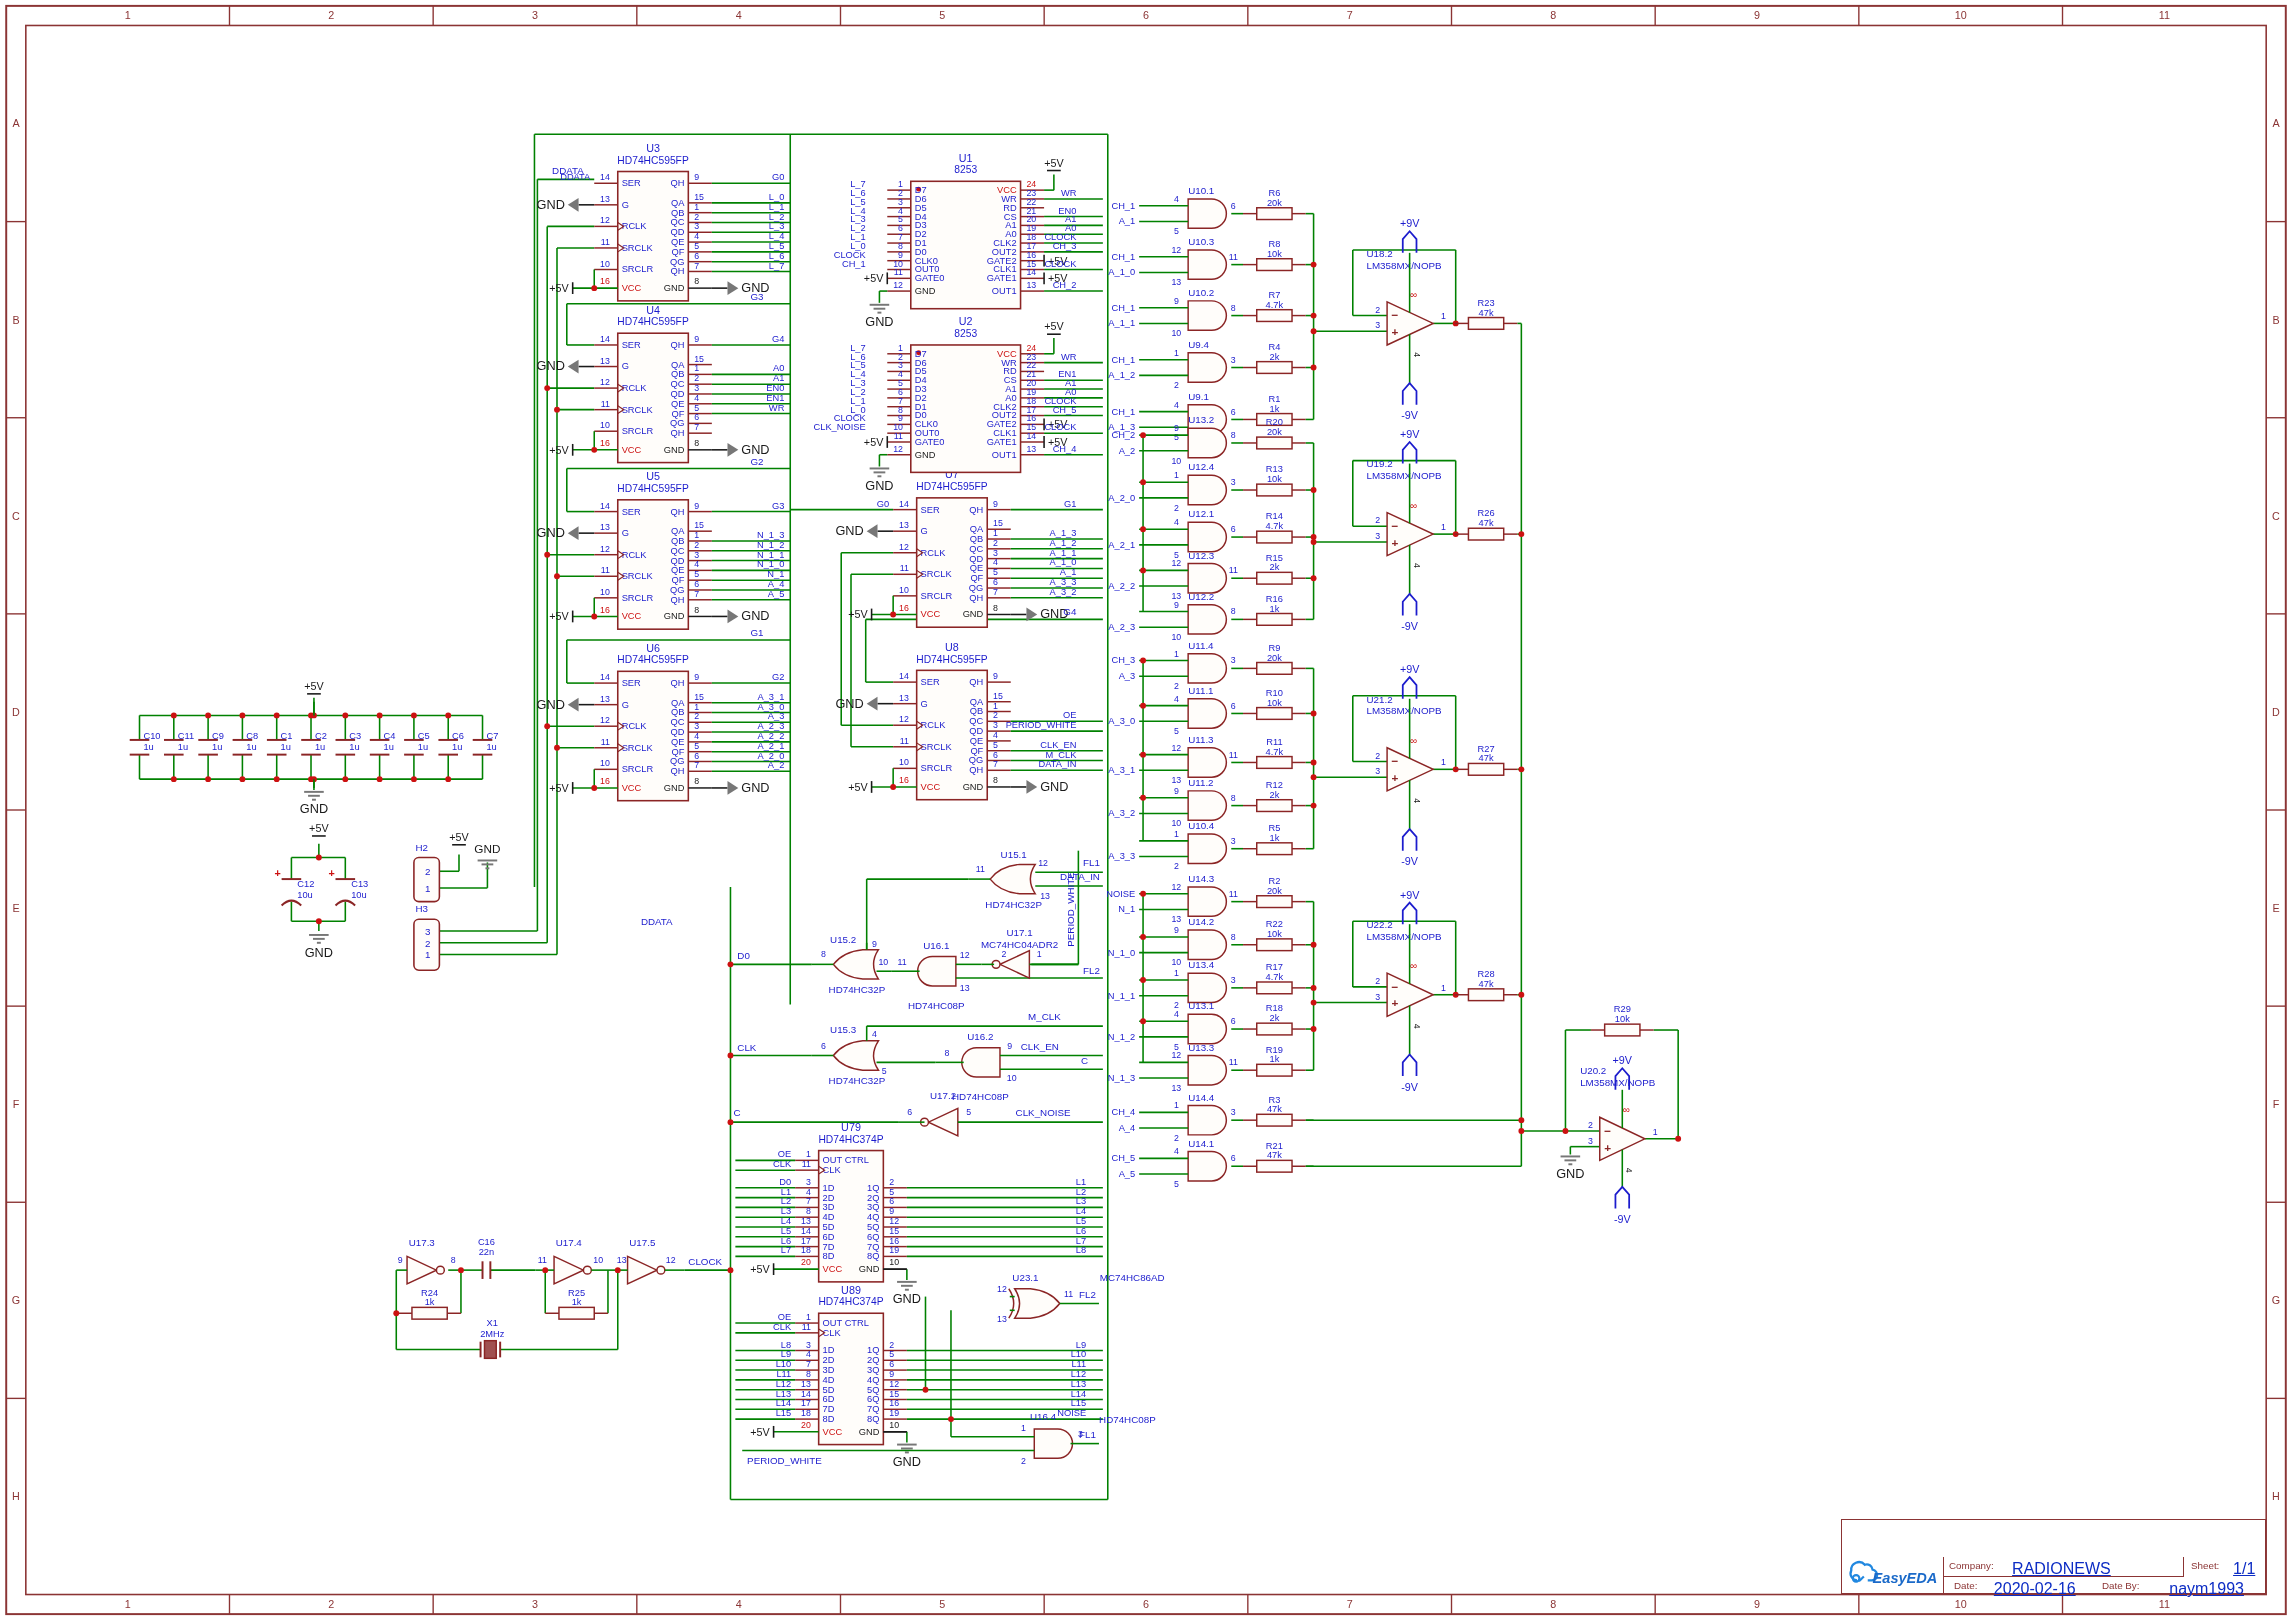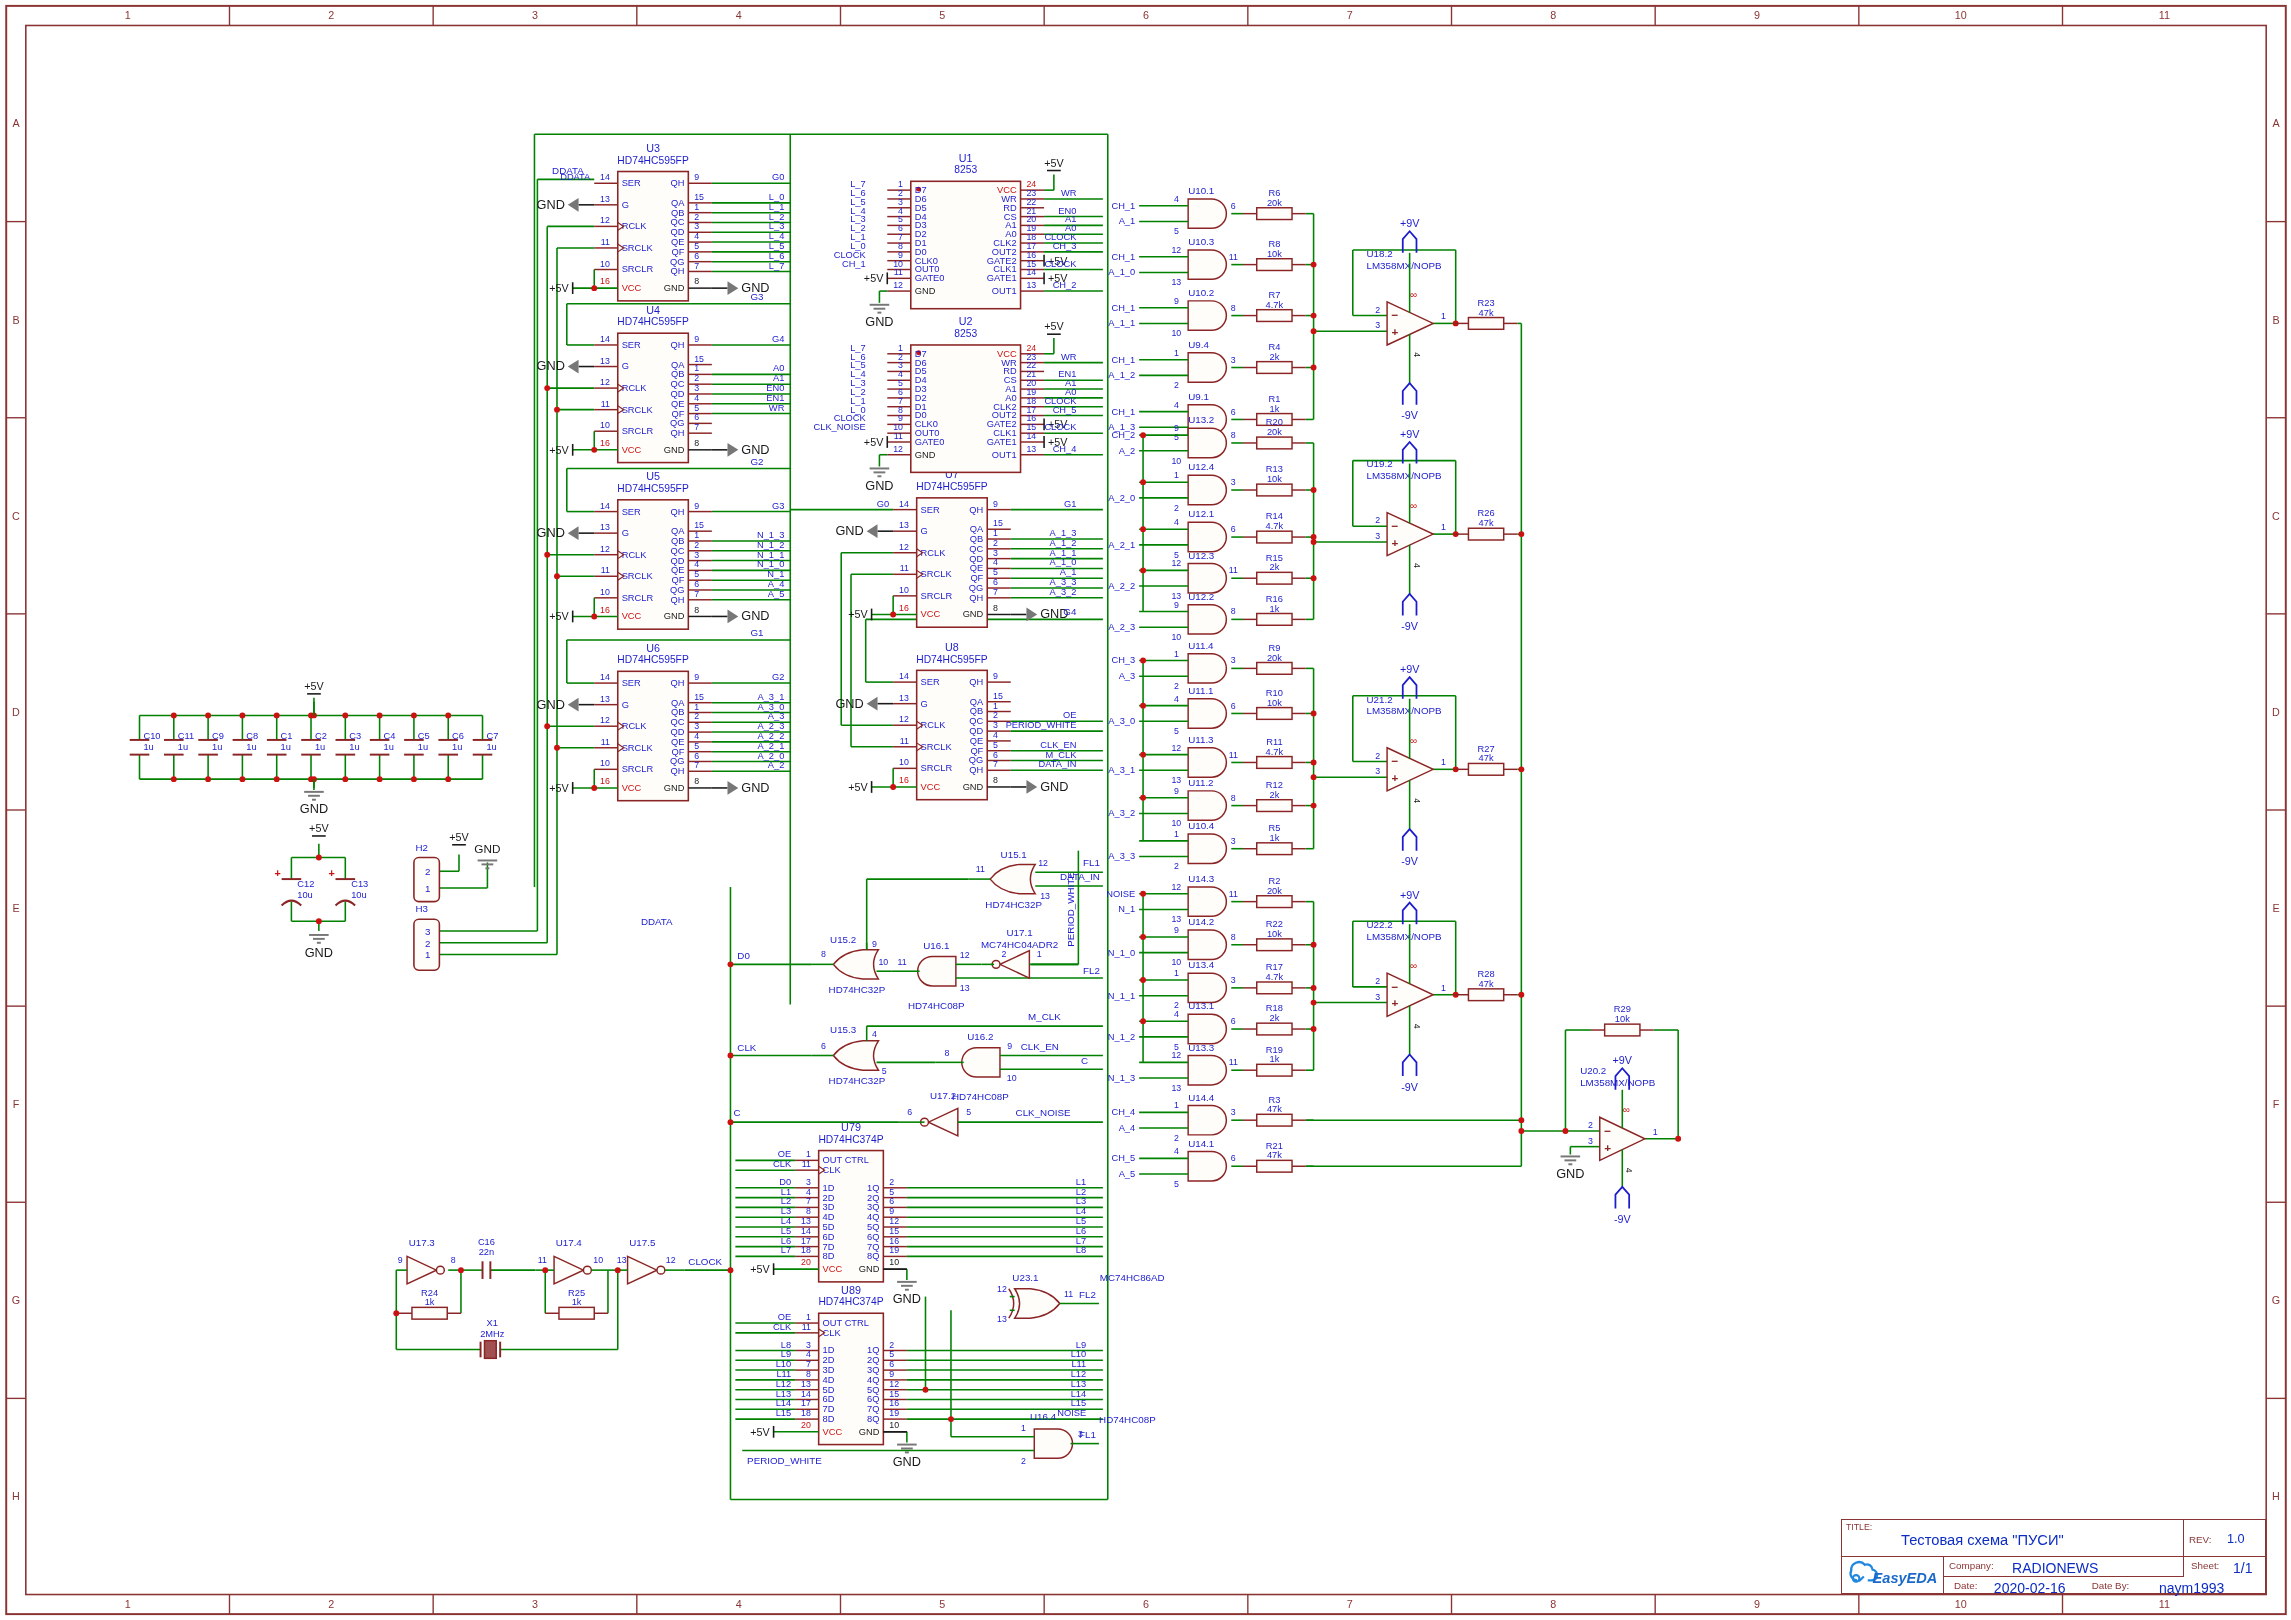--- a/index.html
+++ b/index.html
@@ -13,21 +13,21 @@
   .tb-title-label{position:absolute;left:3.9px;top:2px;font-size:8.8px;}
   .tb-title{position:absolute;left:59px;top:11.8px;font-size:14.7px;color:#0c2cc4;}
   .tb-revcell{position:absolute;right:0;top:0;width:82px;height:37px;border-left:1.5px solid #8b3434;box-sizing:border-box;}
   .tb-rev-label{position:absolute;left:4.9px;top:13.7px;}
   .tb-rev{position:absolute;left:43px;top:11.8px;font-size:12.7px;color:#0c2cc4;}
   .tb-logo{position:absolute;left:0;top:37px;width:102px;height:36px;border-right:1.5px solid #8b3434;box-sizing:border-box;text-align:center;}
   .tb-company-row{position:absolute;left:102px;top:37px;right:82px;height:19.6px;border-bottom:1.5px solid #8b3434;box-sizing:border-box;}
   .tb-date-row{position:absolute;left:102px;top:57px;right:0;height:18.6px;}
   .tb-sheetcell{position:absolute;right:0;top:37px;width:82px;height:19.6px;border-left:1.5px solid #8b3434;box-sizing:border-box;}
   .lbl{color:#8b3434;}
-  .val{color:#0c2cc4;font-size:14px;}
+  .val{color:#0c2cc4;font-size:16px;text-decoration:underline;}
   .tb-company-row span, .tb-date-row span, .tb-sheetcell span{display:inline-block;vertical-align:top;padding-top:2.9px;}
 </style>
 </head>
 <body>
 
 <div class="canvas">
   <svg id="sch" width="2292" height="1620" viewBox="0 0 2338 1653">
       <g>
         <line x1="545" y1="137" x2="1130" y2="137" stroke="#008100" stroke-width="1.6"></line>
         <line x1="545" y1="137" x2="545" y2="905" stroke="#008100" stroke-width="1.6"></line>
@@ -2189,28 +2189,20 @@
         <circle cx="745" cy="984" r="3" fill="#cc1111"></circle>
         <circle cx="745" cy="1077" r="3" fill="#cc1111"></circle>
         <circle cx="745" cy="1145" r="3" fill="#cc1111"></circle>
         <circle cx="745" cy="1296" r="3" fill="#cc1111"></circle>
         <circle cx="325" cy="875" r="3" fill="#cc1111"></circle>
         <circle cx="325" cy="940" r="3" fill="#cc1111"></circle>
       </g>
     </svg>
 
   <div class="tblock">
-    <div class="tb-row1">
-      <span class="tb-title-label">TITLE:</span>
-      <span class="tb-title">Тестовая схема "ПУСИ"</span>
-      <div class="tb-revcell">
-        <span class="tb-rev-label lbl">REV:</span>
-        <span class="tb-rev">1.0</span>
-      </div>
-    </div>
     <div class="tb-logo">
       <svg width="100" height="34" viewBox="0 0 102 35" style="font-size:10px">
         <path d="M14 24 a7 7 0 0 1 -6 -10 a8 8 0 0 1 14 -6 a6 6 0 0 1 8 5 a5.5 5.5 0 0 1 -2 11 h-3" fill="none" stroke="#2188e0" stroke-width="2.4"></path>
         <circle cx="13" cy="22" r="3.4" fill="none" stroke="#2188e0" stroke-width="2.2"></circle>
         <path d="M16 25 l5 -5" stroke="#2188e0" stroke-width="2.2"></path>
         <text x="30" y="27" font-size="15" font-weight="bold" font-style="italic" fill="#1b6ac9">EasyEDA</text>
       </svg>
     </div>
     <div class="tb-company-row">
       <span class="lbl" style="margin-left:5px">Company:</span>

